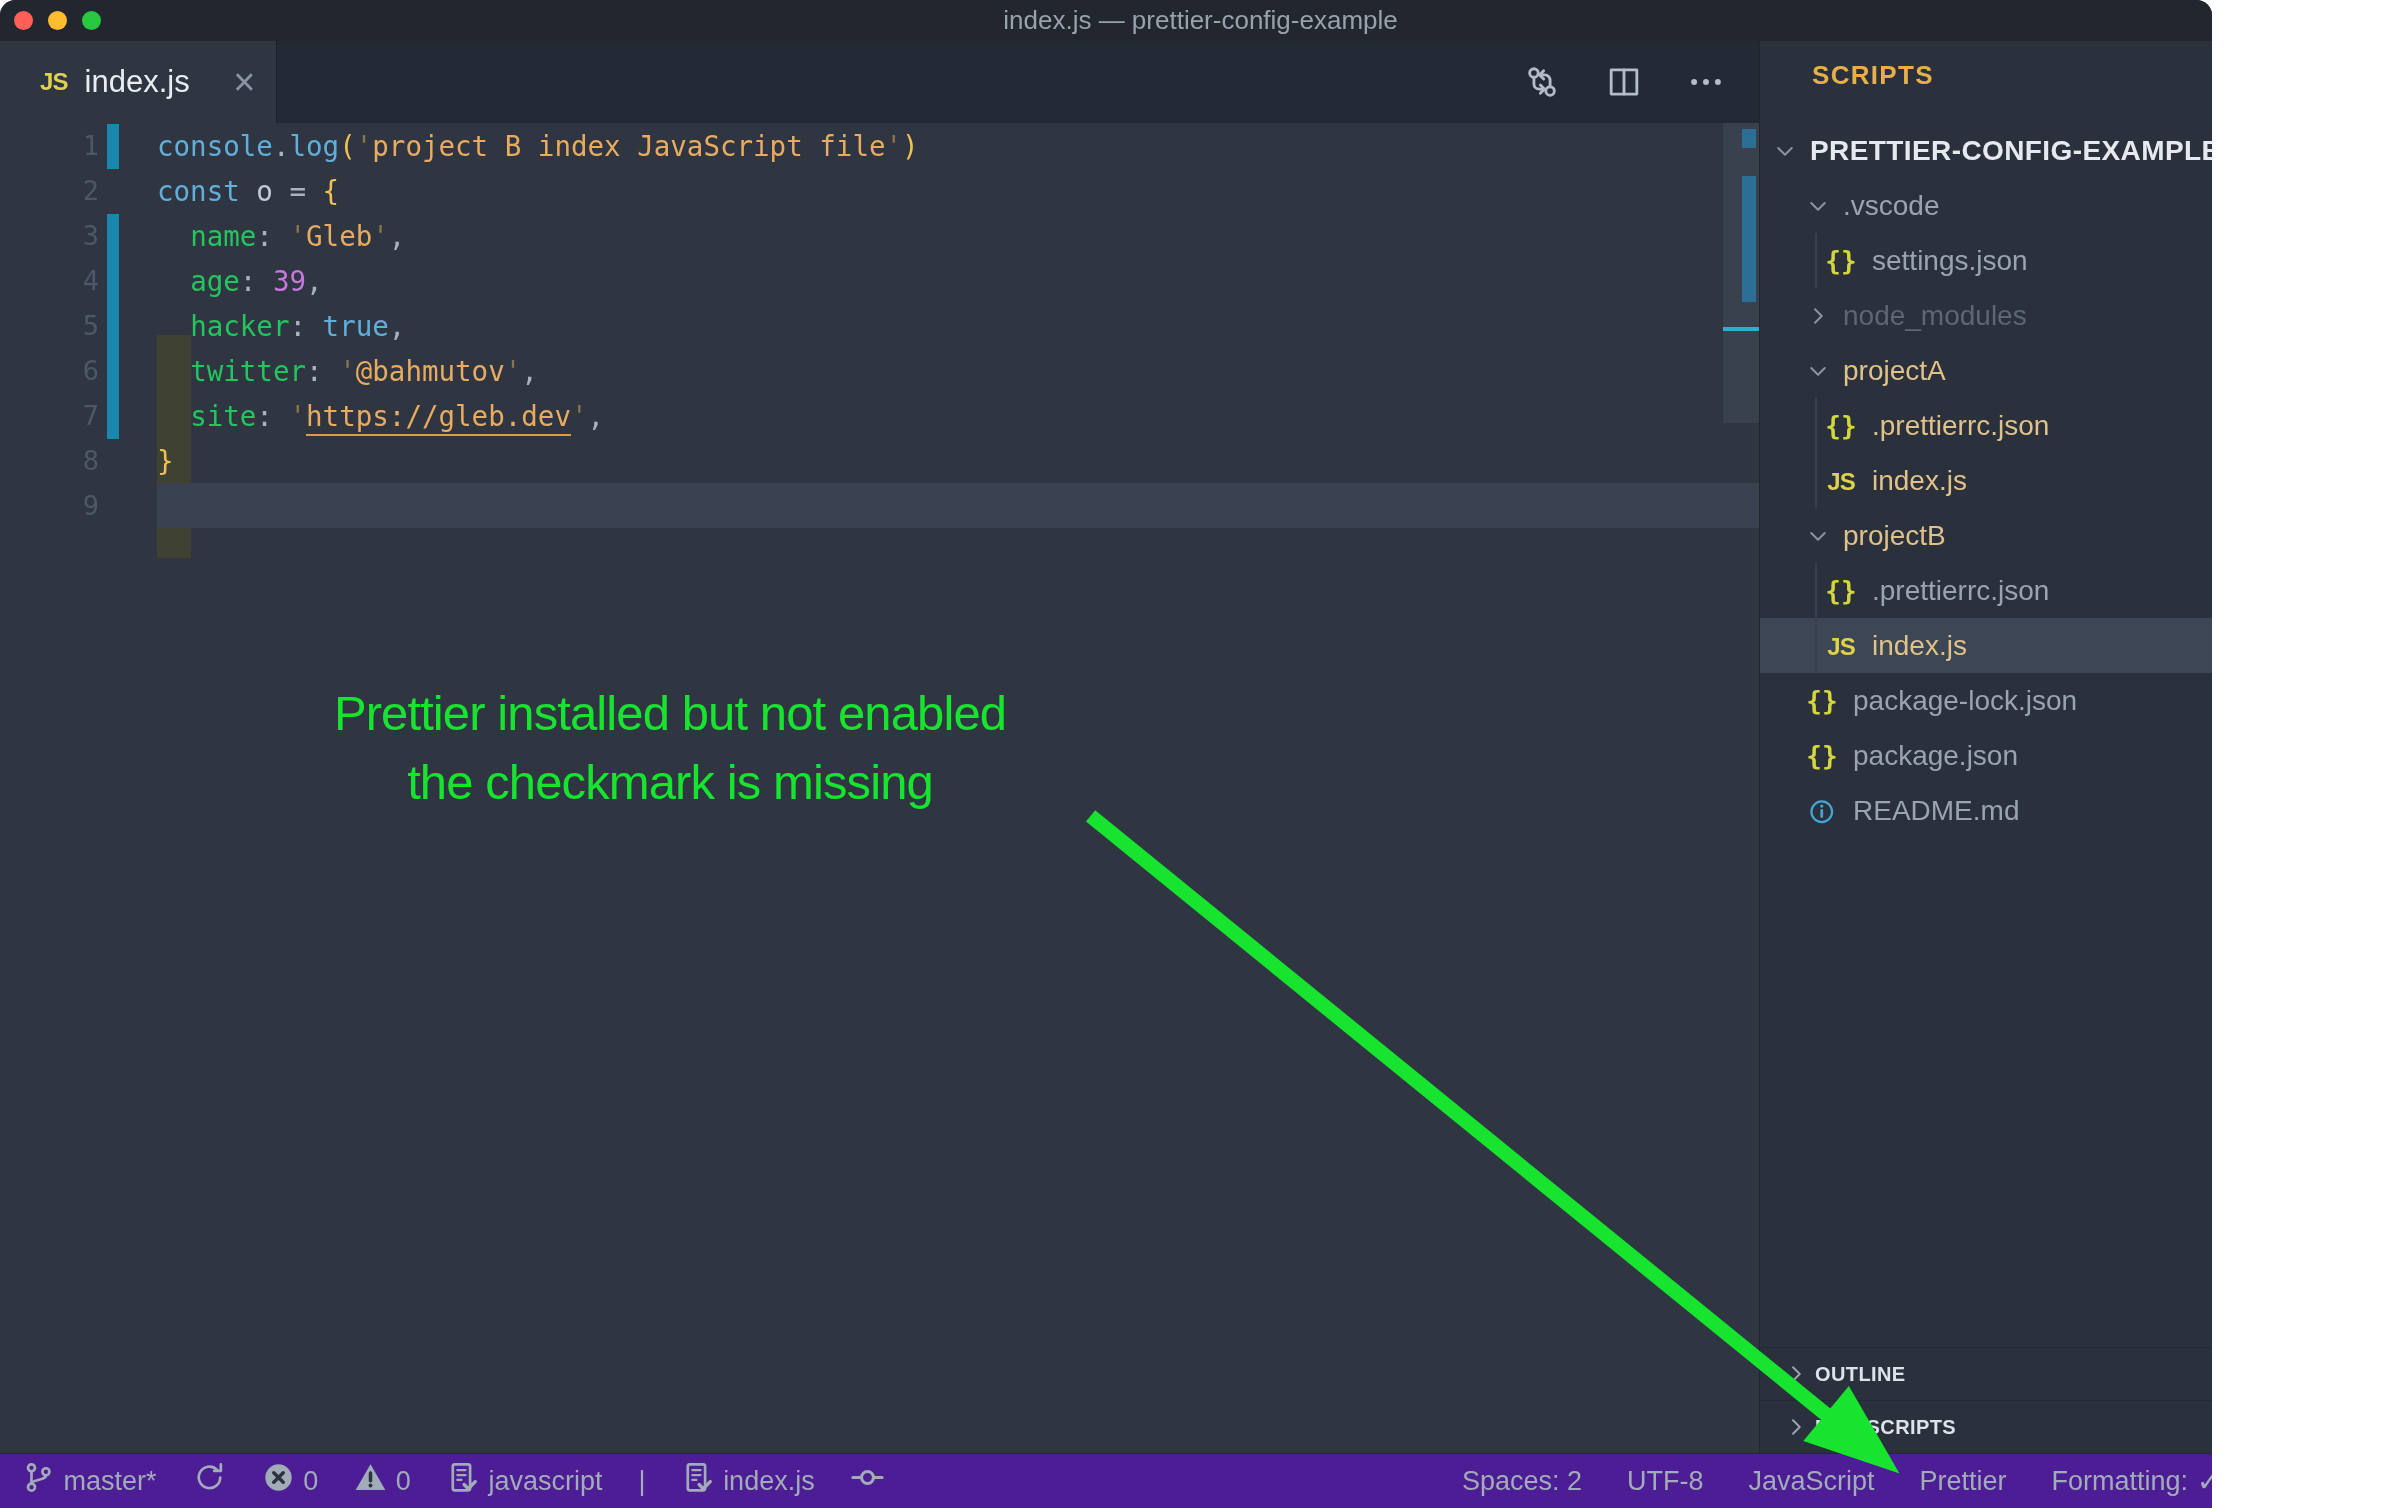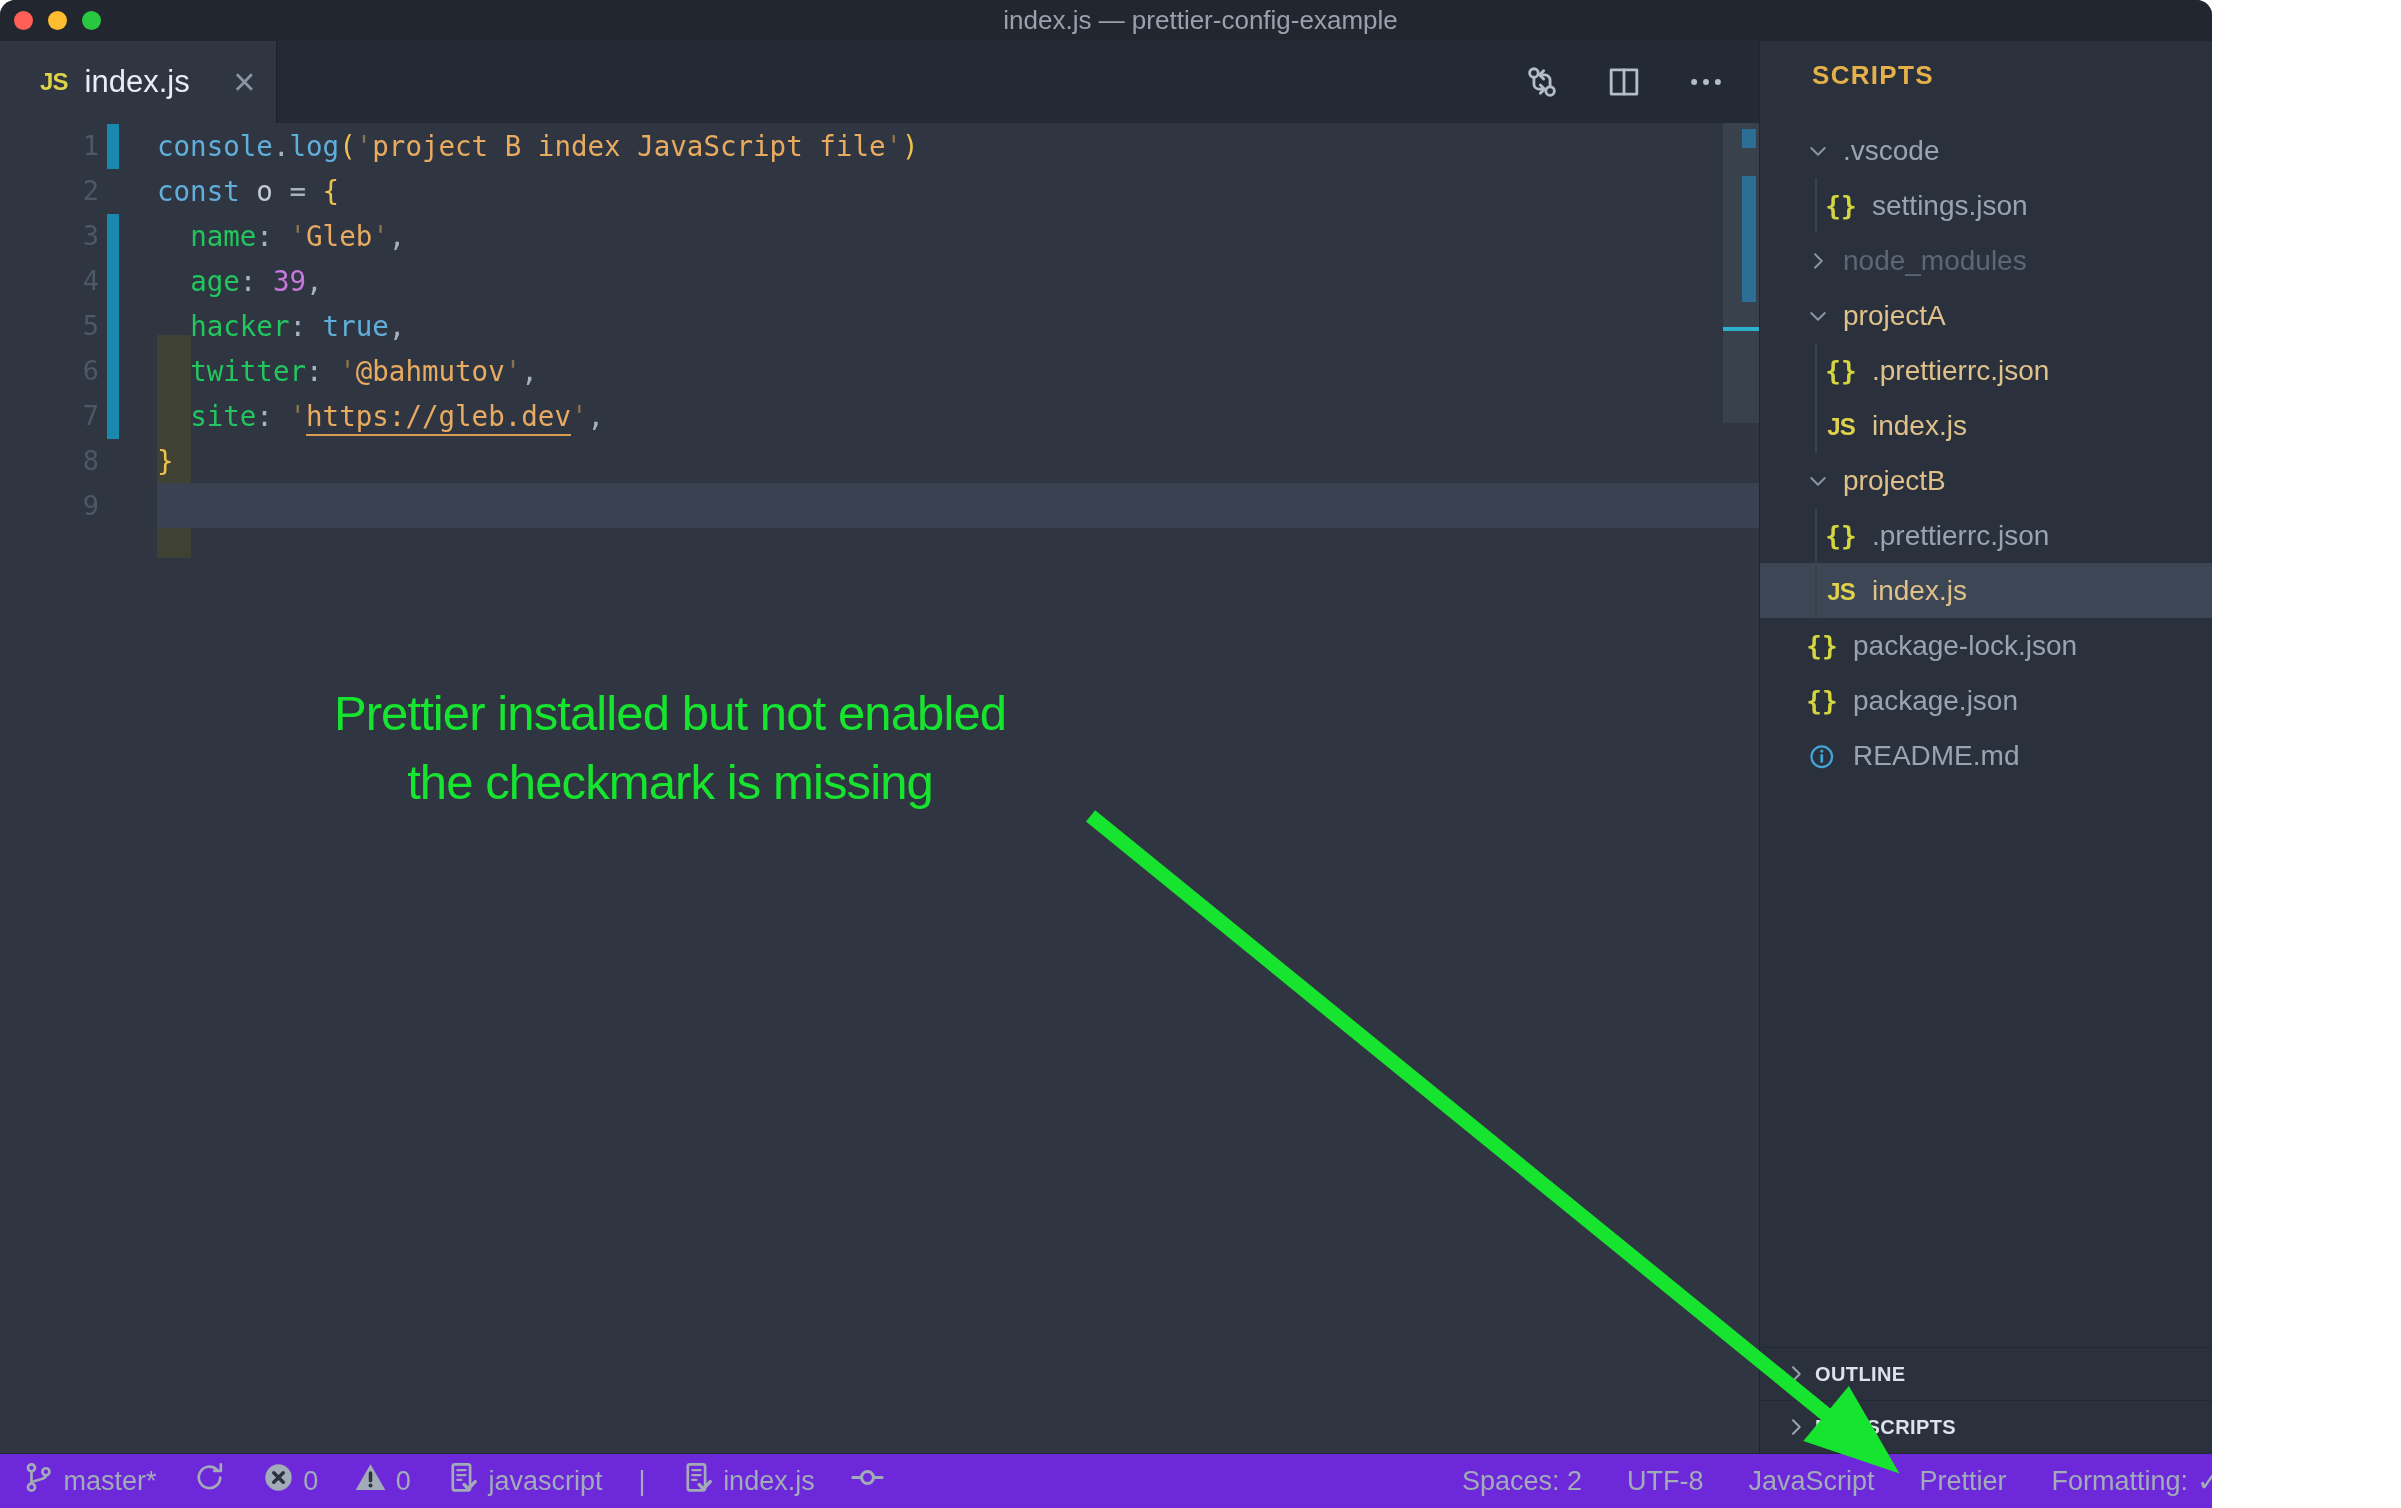--- a/index.html
+++ b/index.html
@@ -69,21 +69,21 @@
   
   .activitybar{position:absolute;left:2319px;top:41px;width:82px;height:1412px;background:#262b35;}
   .act-item{position:absolute;left:0;width:82px;height:86px;display:flex;align-items:center;justify-content:center;color:#59placeholder}
   .act-item{color:#596372;}
   .act-item svg{width:50px;height:50px;}
   .act-badge{position:absolute;right:5.2px;bottom:3.4px;min-width:43px;height:43px;border-radius:22px;background:#a93a14;
              color:#fff;font-size:26px;font-weight:bold;display:flex;align-items:center;justify-content:center;}
   .act-gear{position:absolute;left:0;top:1347px;width:82px;height:86px;display:flex;align-items:center;justify-content:center;
             color:#79828f;font-size:55px;}
   
-  .statusbar{position:absolute;left:0;top:1453px;width:2401px;height:55px;background:#6d28d9;border-top:1.7px solid #222835;
+  .statusbar{position:absolute;left:0;top:1453px;width:2401px;height:55px;background:#4c1d95;border-top:1.7px solid #222835;
              display:flex;align-items:center;justify-content:space-between;color:#a2abb8;font-size:27px;}
   .sb-left{display:flex;align-items:center;gap:36px;padding-left:22px;}
   .sb-right{display:flex;align-items:center;gap:45px;padding-right:24px;}
   .sb-item{display:flex;align-items:center;gap:8.6px;white-space:nowrap;}
   .sb-item svg{width:33px;height:33px;}
   .sb-item .chk{font-size:29px;}
   
   .anno{position:absolute;left:0;top:679px;width:1340px;text-align:center;pointer-events:none;
         font-size:49px;letter-spacing:-0.9px;line-height:69px;}
   .arrow-svg{position:absolute;left:0;top:0;width:2401px;height:1508px;pointer-events:none;}
@@ -148,20 +148,28 @@
       </div>
     <div class="scroll-slider"></div>
     <div class="ov-blue" style="top:6px;height:19px;"></div>
     <div class="ov-blue" style="top:53px;height:126px;"></div>
     <div class="ov-cursor" style="top:204px;"></div>
   </div>
 
   <div class="sidebar">
     <div class="sb-title">SCRIPTS</div>
     <div class="tree" id="tree">
+        <div class="trow k-root">
+          <span class="twist">
+            <svg viewBox="0 0 16 16" fill="none" stroke="currentColor" stroke-width="1.3" stroke-linecap="round" stroke-linejoin="round">
+              <path d="M3.5 6l4.5 4.5L12.5 6"></path>
+            </svg>
+          </span>
+          <span class="lbl st-root">PRETTIER-CONFIG-EXAMPLE</span>
+        </div>
         <div class="trow k-folder">
           <span class="twist">
             <svg viewBox="0 0 16 16" fill="none" stroke="currentColor" stroke-width="1.3" stroke-linecap="round" stroke-linejoin="round">
               <path d="M3.5 6l4.5 4.5L12.5 6"></path>
             </svg>
           </span>
           <span class="lbl st-normal">.vscode</span>
         </div>
         <div class="trow k-child">
           <span class="ficon"><span class="g-json">{}</span></span>

